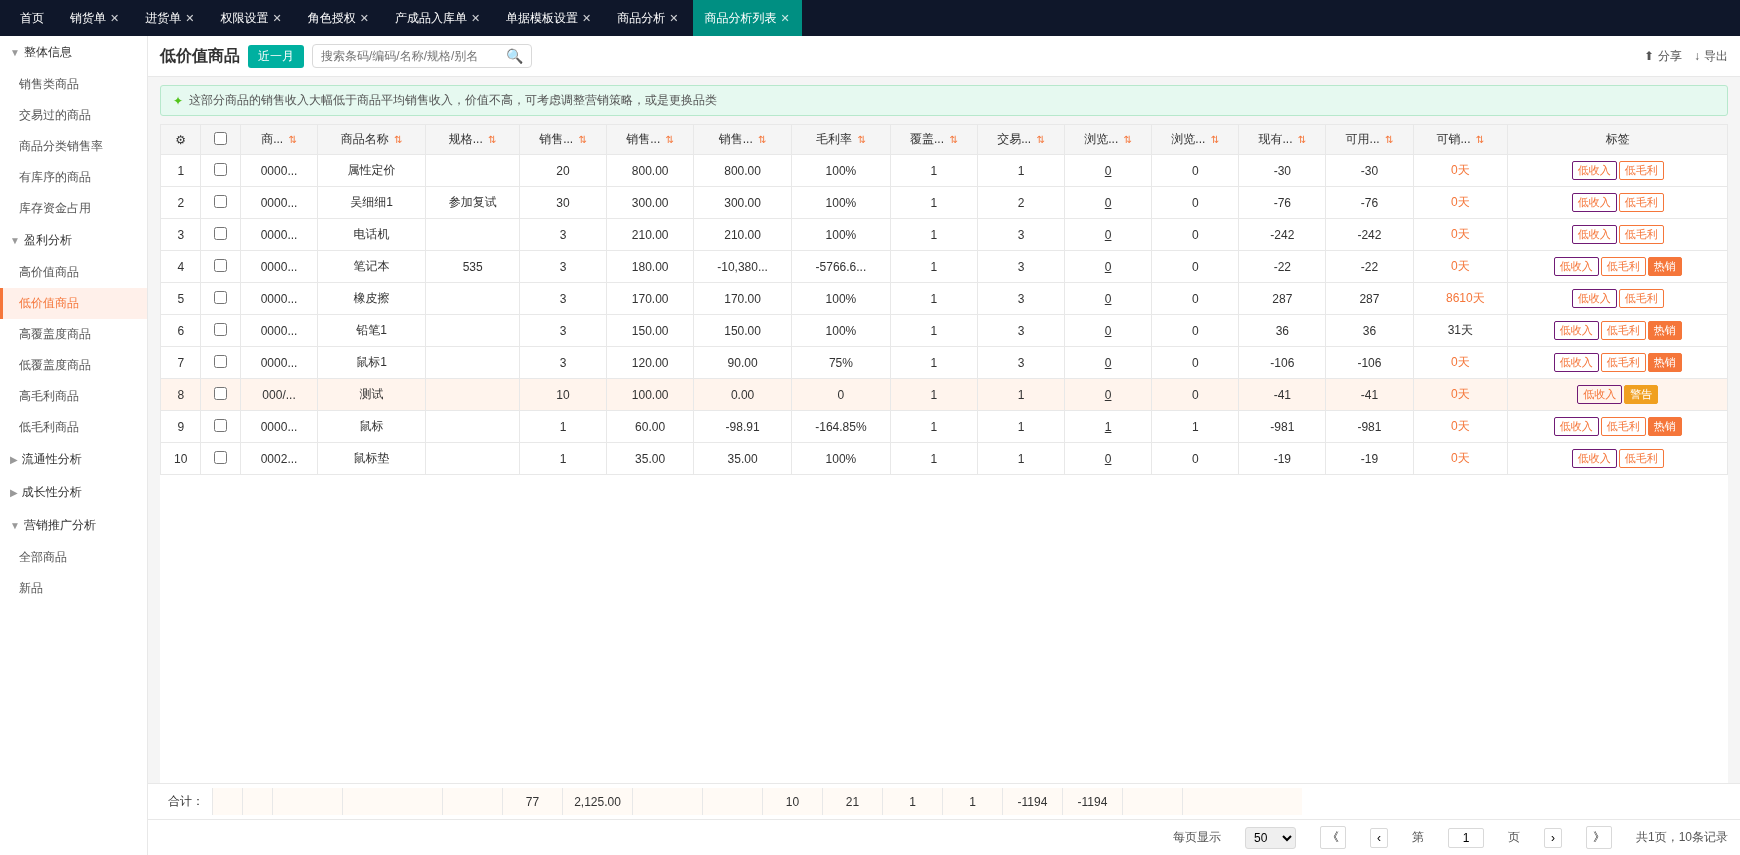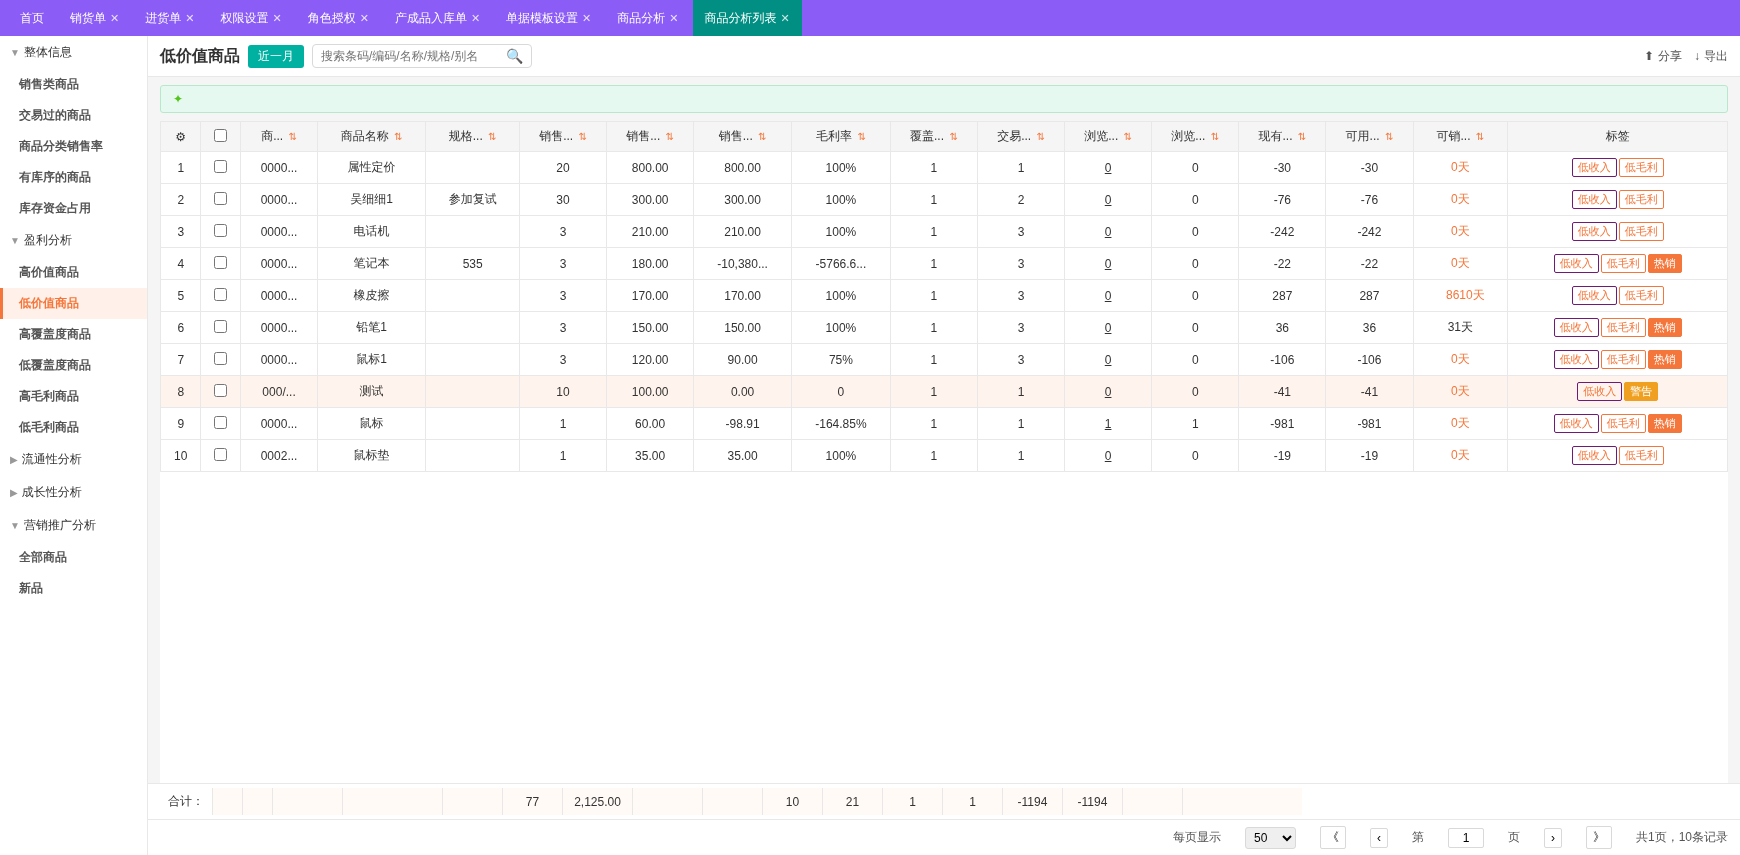--- a/index.html
+++ b/index.html
@@ -1,20 +1,20 @@
 <!DOCTYPE html>
 <html><head>
   <meta charset="utf-8">
   <style>
     * { box-sizing: border-box; margin: 0; padding: 0; font-family: 'Microsoft YaHei', Arial, sans-serif; font-size: 12px; }
     body { background: #f5f5f5; overflow: hidden; width: 1740px; height: 855px; }
 
     
     .top-nav {
-      background: #8b5cf6;
+      background: #0f172a;
       display: flex;
       align-items: center;
       height: 36px;
       padding: 0 8px;
       color: #fff;
       gap: 2px;
     }
     .nav-item {
       padding: 0 12px;
       height: 36px;
@@ -52,21 +52,20 @@
       color: #333;
       font-weight: 500;
       cursor: pointer;
     }
     .sidebar-group-title .arrow { margin-right: 4px; color: #999; font-size: 10px; }
     .sidebar-item {
       padding: 7px 10px 7px 16px;
       color: #555;
       cursor: pointer;
       border-left: 3px solid transparent;
-      font-weight: bold;
     }
     .sidebar-item.active {
       background: #fff0ea;
       color: #f5763a;
       border-left: 3px solid #f5763a;
     }
 
     
     .content-area {
       flex: 1;
@@ -386,20 +385,21 @@
         </div>
         <div class="header-action-btn">
           <span>↓</span>
           <span>导出</span>
         </div>
       </div>
     </div>
 
     <div class="info-bar">
       <span class="info-icon">✦</span>
+      <span>这部分商品的销售收入大幅低于商品平均销售收入，价值不高，可考虑调整营销策略，或是更换品类</span>
     </div>
 
     <div class="table-wrapper">
       <table>
         <thead>
           <tr>
             <th>⚙</th>
             <th><input type="checkbox" style=""></th>
             <th>商... <span class="sort-icon">⇅</span></th>
             <th>商品名称 <span class="sort-icon">⇅</span></th>

